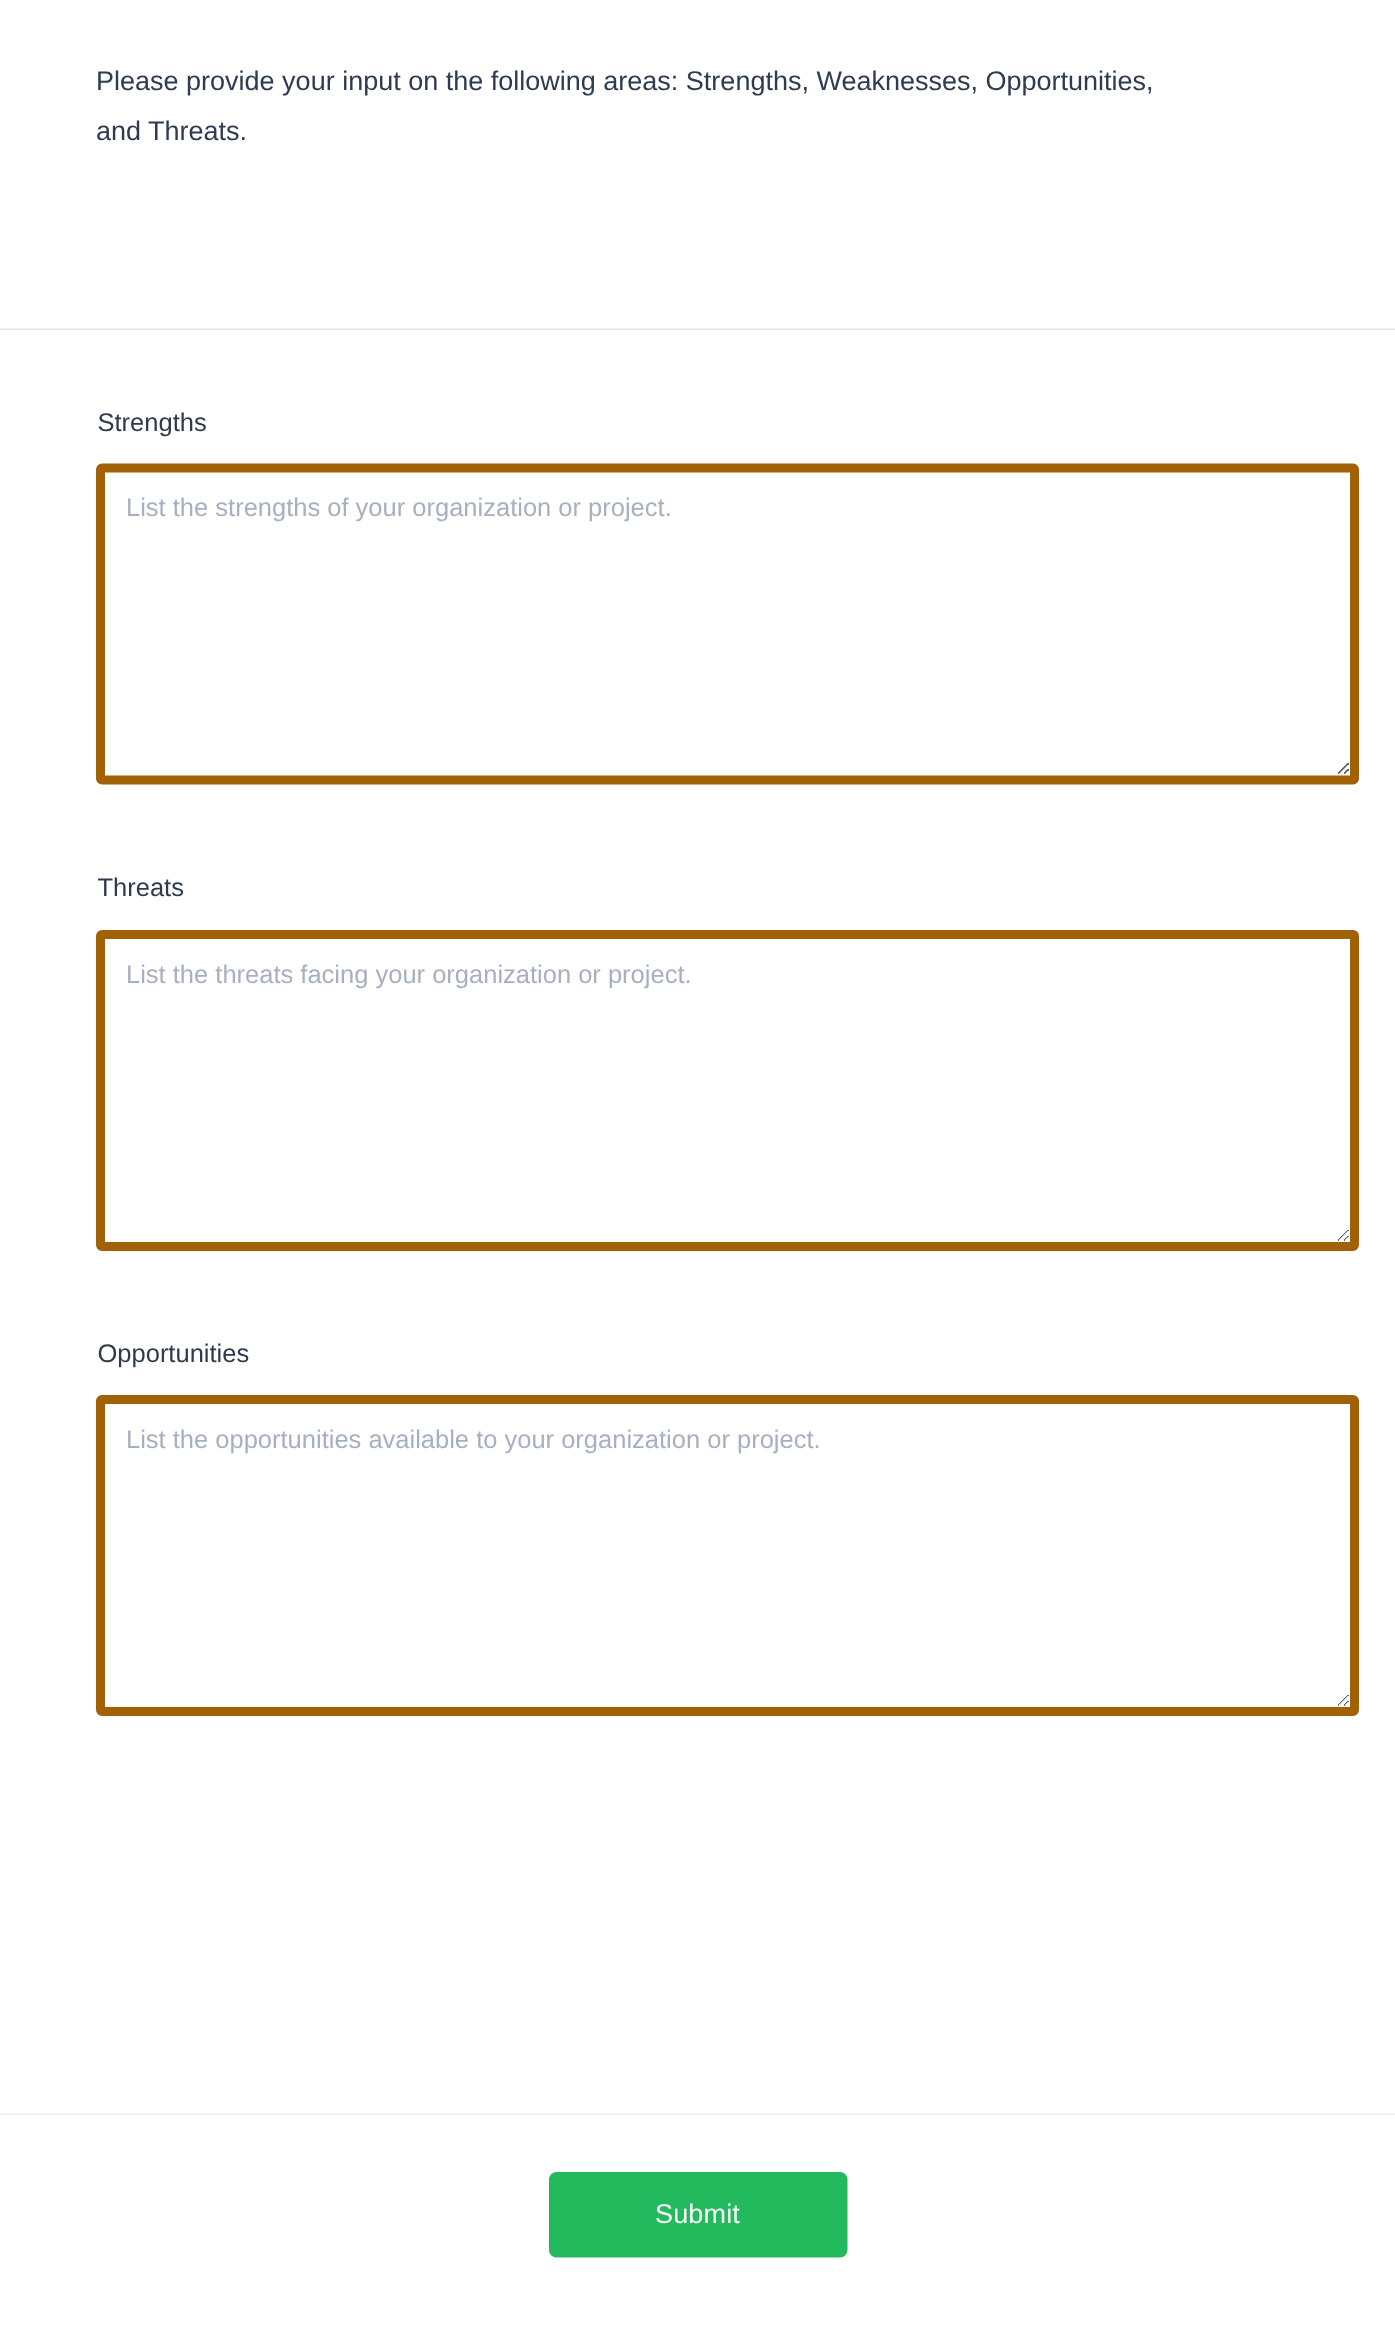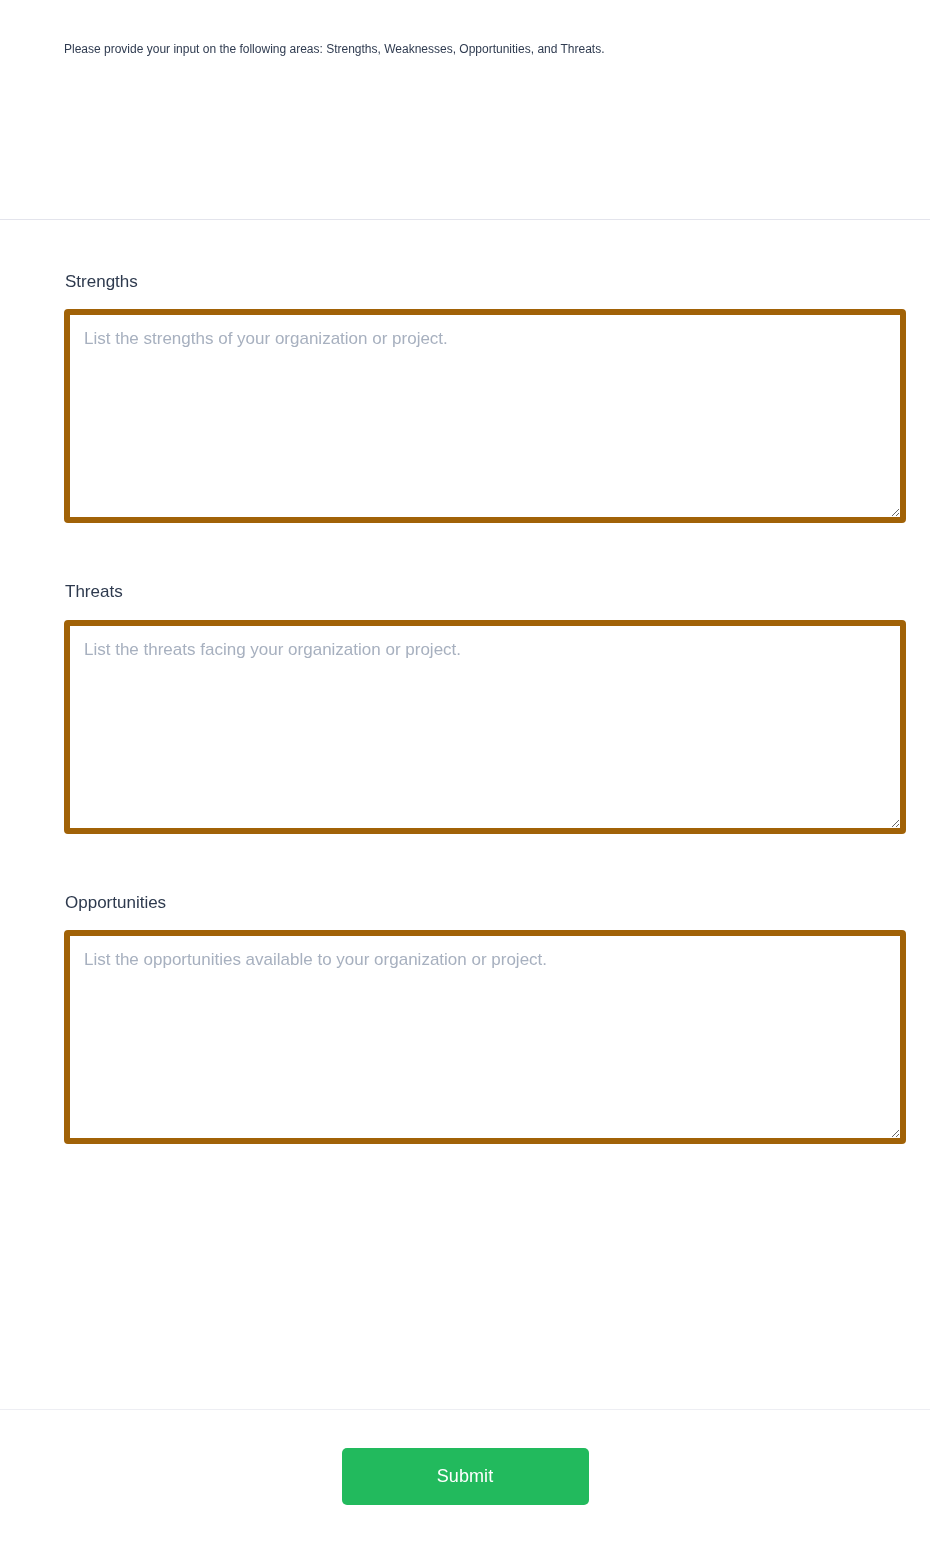--- a/index.html
+++ b/index.html
@@ -29,21 +29,21 @@
   }
   .survey-title {
     font-size: 36px;
     line-height: 1.18;
     font-weight: bold;
     letter-spacing: -0.3px;
     color: #2e3a4e;
     margin: 0 0 14px 0;
   }
   .survey-subtitle {
-    font-size: 12px;
+    font-size: 18px;
     line-height: 1.86;
     font-weight: 500;
     color: #2f3b50;
     margin: 0;
     max-width: 710px;
   }
 
   .divider-top {
     position: absolute;
     left: 0;
@@ -112,21 +112,21 @@
     top: 1410px;
     width: 930px;
     height: 146px;
     display: flex;
     align-items: center;
     justify-content: center;
     box-sizing: border-box;
     padding-bottom: 13px;
   }
   .submit-button {
-    width: 247px;
+    width: 199px;
     height: 57px;
     background: #22ba5d;
     color: #ffffff;
     border: none;
     border-radius: 5px;
     font-family: "Liberation Sans", sans-serif;
     font-size: 18px;
     font-weight: 400;
     letter-spacing: 0.1px;
     cursor: pointer;

